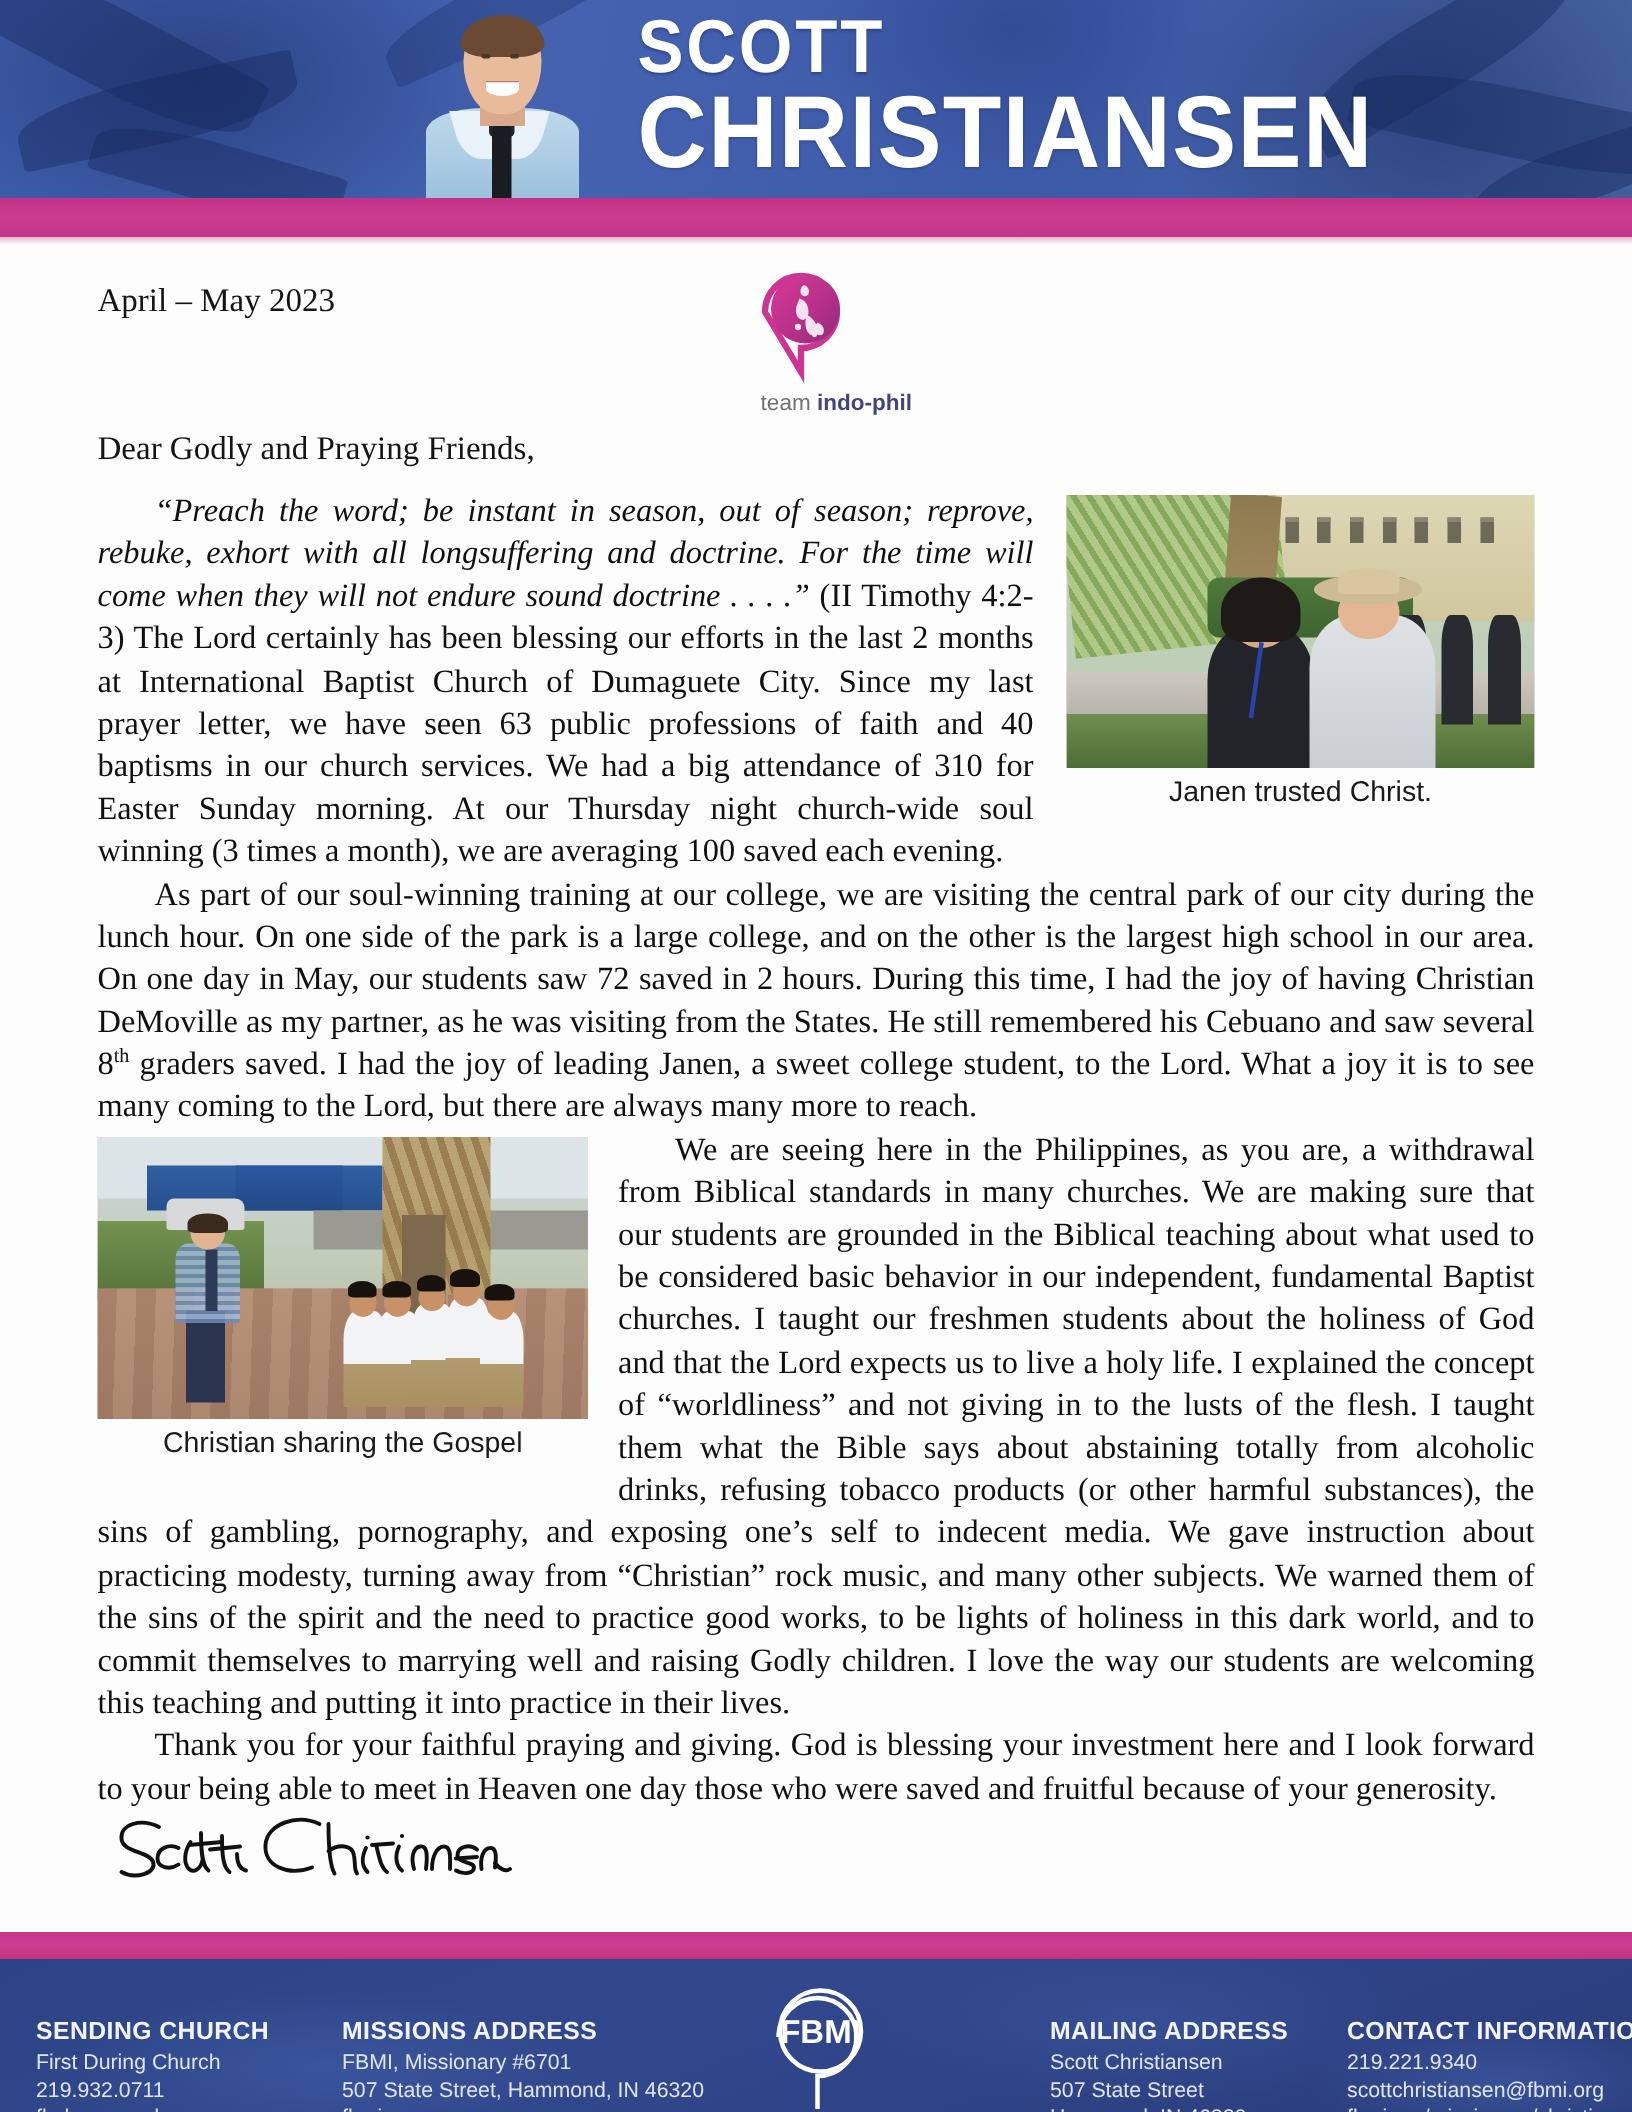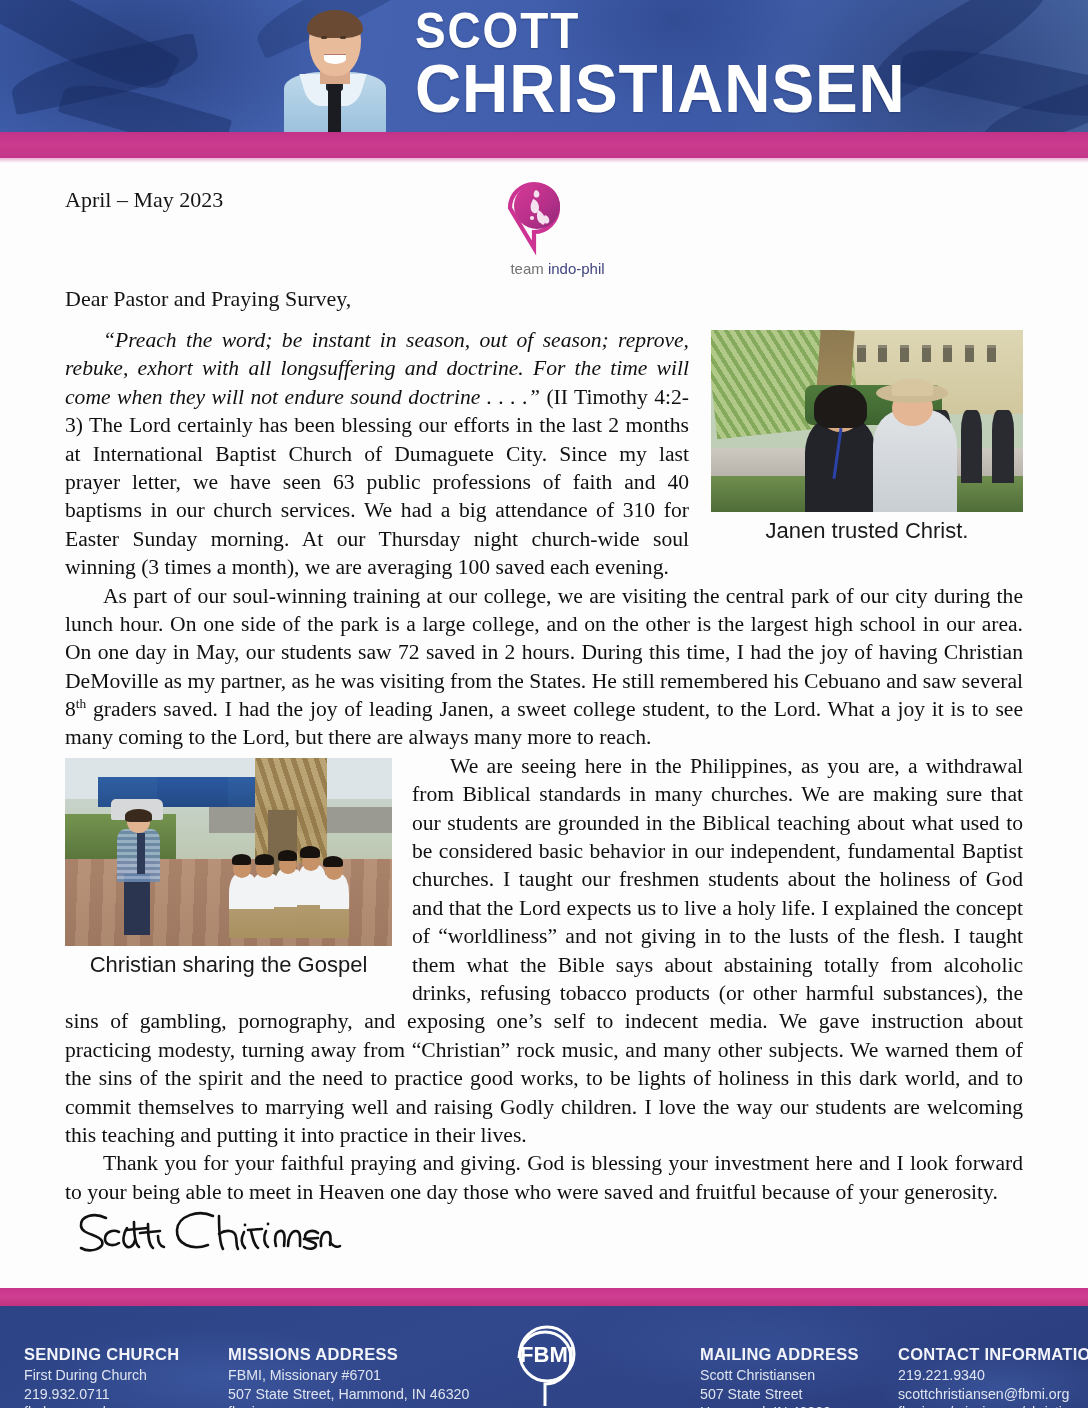--- a/index.html
+++ b/index.html
@@ -111,21 +111,21 @@
     position: absolute;
     left: 46px; top: 54px;
     width: 22px; height: 9px;
     background: #fff;
     border-radius: 0 0 50% 50%;
     border-top: 1px solid #b5786a;
   }
 
   .header-name {
     position: absolute;
-    left: 415px; top: 8px;
+    left: 425px; top: 8px;
     color: #ffffff;
     font-family: "Liberation Sans", sans-serif;
     font-weight: bold;
     letter-spacing: 1px;
     line-height: 0.94;
     text-shadow: 0 1px 2px rgba(10,20,60,0.35);
   }
   .header-first {
     display: block;
     font-size: 50px;
@@ -180,21 +180,21 @@
   .tip-text {
     position: absolute;
     left: 0; top: 82px;
     width: 125px;
     text-align: center;
     font-family: "Liberation Sans", sans-serif;
     font-size: 15px;
     white-space: nowrap;
   }
   .tip-team { color: #737373; }
-  .tip-indo { color: #41457f; font-weight: normal; }
+  .tip-indo { color: #41457f; font-weight: bold; }
 
   .salutation {
     position: absolute;
     left: 65px; top: 128px;
     font-size: 22px;
     color: #141414;
   }
 
   .body-text {
     position: absolute;
@@ -219,21 +219,21 @@
     shape-margin: 8px;
   }
   .photo-left {
     float: left;
     width: 327px;
     margin: 6px 20px 6px 0;
   }
   .photo-frame { width: 100%; position: relative; overflow: hidden; }
   .photo-caption {
     font-family: "Liberation Sans", sans-serif;
-    font-size: 22px;
+    font-size: 19px;
     color: #1a1a1a;
     text-align: center;
     padding-top: 7px;
     line-height: 1.1;
   }
 
   
   .ph1 { height: 182px; background: linear-gradient(180deg,#c9d6c2 0%, #b9c9b0 100%); }
   .ph1 .bldg {
     position: absolute; right: 0; top: 0; width: 58%; height: 46%;
@@ -450,21 +450,21 @@
           <path d="M33 21 c4 1 6 5 6 9 c0 4 -3 6 -5 5 c-3 -1 -4 -5 -3 -9 z"></path>
           <path d="M38 32 c4 2 7 6 7 10 c0 3 -3 4 -5 3 c-3 -2 -4 -8 -2 -13 z"></path>
           <path d="M45 37 c3 1 5 4 4 7 c-1 2 -4 2 -5 0 c-1 -2 -1 -5 1 -7 z"></path>
           <circle cx="32" cy="40" r="2.1"></circle>
           <circle cx="43" cy="45" r="1.7"></circle>
         </g>
       </svg>
       <div class="tip-text"><span class="tip-team">team</span>&nbsp;<span class="tip-indo">indo-phil</span></div>
     </div>
 
-    <div class="salutation">Dear Pastor and Praying Survey,</div>
+    <div class="salutation">Dear Godly and Praying Friends,</div>
 
     <div class="body-text">
 
       <div class="photo-right">
         <div class="photo-frame ph1">
           <div class="sky"></div>
           <div class="bldg">
             <div class="win" style="left:8%"></div>
               <div class="win" style="left:20%"></div>
             <div class="win" style="left:32%"></div>

